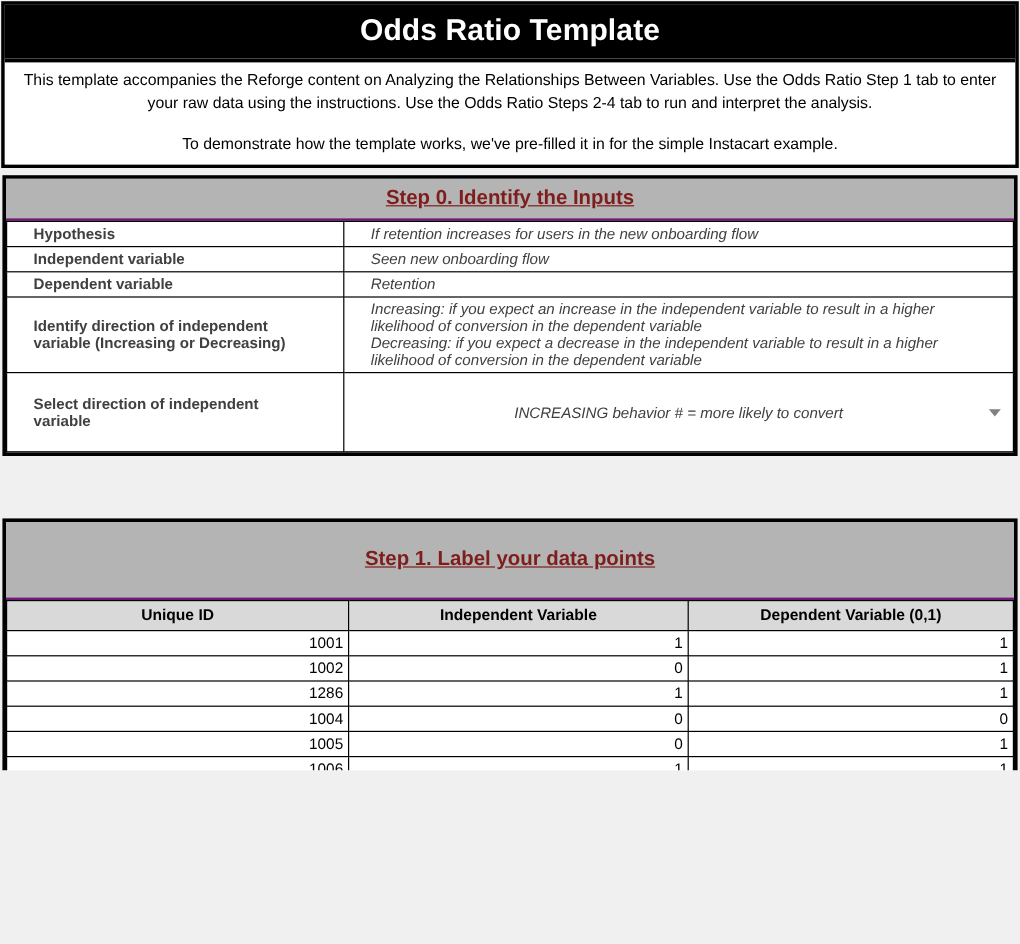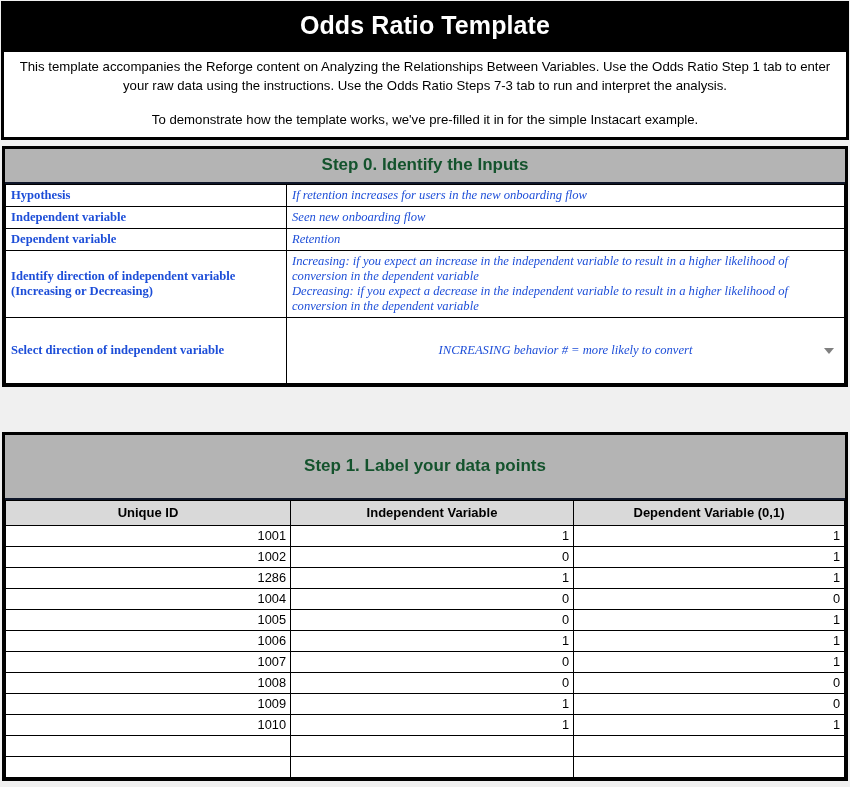--- a/index.html
+++ b/index.html
@@ -4,21 +4,21 @@
 <style>
   * { box-sizing: border-box; }
   html, body {
     margin: 0;
     padding: 0;
     background: #f0f0f0;
     font-family: "Liberation Sans", sans-serif;
   }
   #page {
     width: 850px;
-    height: 787px;
+    height: 642px;
     position: relative;
     background: #f0f0f0;
     overflow: hidden;
   }
 
   
   .title-block {
     position: absolute;
     left: 1px;
     top: 1px;
@@ -53,42 +53,42 @@
     position: absolute;
     left: 2px;
     width: 846px;
     border: 3px solid #000;
     background: #fff;
   }
   .section-header {
     background: #b4b4b4;
     text-align: center;
     font-weight: bold;
-    color: #14532d;
-    border-bottom: 2px solid #0f172a;
+    color: #7f1d1d;
+    border-bottom: 2px solid #701a75;
+    text-decoration: underline;
   }
 
   
   #step0 { top: 146px; }
   #step0 .section-header {
     font-size: 17px;
     padding: 6px 0 7px 0;
   }
   table.kv {
     width: 100%;
     border-collapse: collapse;
     table-layout: fixed;
   }
   table.kv td {
     border: 1px solid #000;
-    padding: 3px 5px;
+    padding: 3px 22px;
     vertical-align: middle;
     font-size: 12.6px;
-    color: #1d4ed8;
-    font-family: Liberation Serif, serif;
+    color: #404040;
   }
   table.kv td.label {
     width: 281px;
     font-weight: bold;
   }
   table.kv td.value {
     font-style: italic;
   }
   td.value .line { display: block; }
   .select-cell {
@@ -147,21 +147,21 @@
   table.data col.c2 { width: 283px; }
 </style>
 </head>
 <body>
 
 <div id="page">
 
   <div class="title-block">
     <div class="title-bar">Odds Ratio Template</div>
     <div class="intro-box">
-      <p>This template accompanies the Reforge content on Analyzing the Relationships Between Variables. Use the Odds Ratio Step 1 tab to enter your raw data using the instructions. Use the Odds Ratio Steps 7-3 tab to run and interpret the analysis.</p>
+      <p>This template accompanies the Reforge content on Analyzing the Relationships Between Variables. Use the Odds Ratio Step 1 tab to enter your raw data using the instructions. Use the Odds Ratio Steps 2-4 tab to run and interpret the analysis.</p>
       <div class="spacer"></div>
       <p>To demonstrate how the template works, we've pre-filled it in for the simple Instacart example.</p>
     </div>
   </div>
 
   <div class="section" id="step0">
     <div class="section-header">Step 0. Identify the Inputs</div>
     <table class="kv">
       <tbody>
         <tr>

